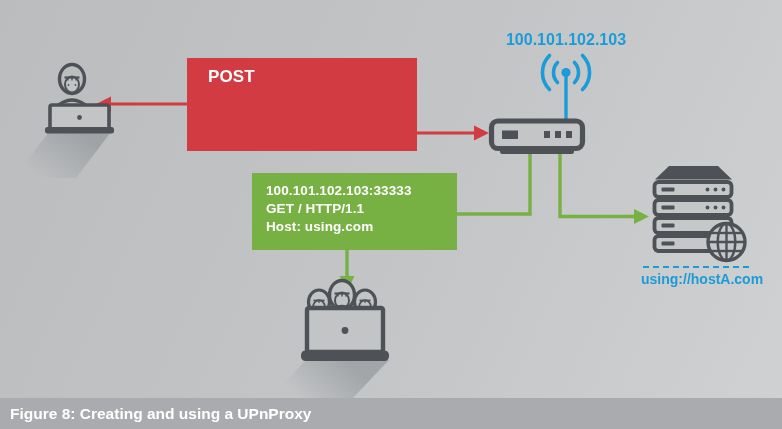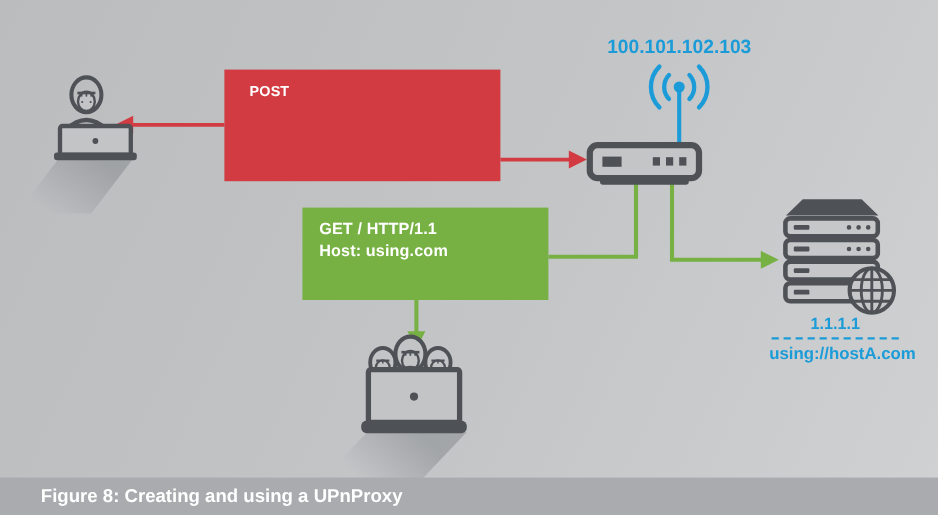--- a/index.html
+++ b/index.html
@@ -8,21 +8,21 @@
     font-family:"Liberation Sans",sans-serif;
     -webkit-font-smoothing:antialiased;
   }
   #canvas{
     position:relative;width:782px;height:429px;
     background:linear-gradient(115deg,#babcbe 0%,#c3c5c7 55%,#cfd1d2 100%);
   }
   #diagram-svg{position:absolute;left:0;top:0;}
   .msgbox{
     position:absolute;color:#ffffff;font-weight:600;
-    font-size:12px;letter-spacing:0.1px;
+    font-size:17px;letter-spacing:0.1px;
   }
   .msgbox .line{white-space:pre;}
   #post-box{
     left:187px;top:58px;width:230px;height:93px;
     background:#d13b41;padding:10px 0 0 21px;box-sizing:border-box;
     line-height:17px;
   }
   #get-box{
     left:252px;top:173px;width:205px;height:77px;
     background:#77b144;padding:9px 0 0 14px;box-sizing:border-box;
@@ -35,21 +35,21 @@
   #server-labels{left:641px;top:262px;width:110px;}
   #server-ip{font-size:13.5px;}
   #server-divider{border:0;border-top:2px dashed #1b9cd8;margin:4px 2px 3px 2px;}
   #server-url{font-size:14px;}
   #caption-bar{
     position:absolute;left:0;top:398px;width:782px;height:31px;
     background:#a9abae;
   }
   #caption-text{
     color:#ffffff;font-size:15.5px;font-weight:600;
-    line-height:31px;padding-left:10px;margin-left:24px;
+    line-height:31px;padding-left:10px;
   }
 </style>
 </head>
 <body>
 
 <div id="canvas">
 
   <svg id="diagram-svg" width="782" height="429" viewBox="0 0 782 429">
     <defs>
       <linearGradient id="shadowGrad1" gradientUnits="userSpaceOnUse" x1="80" y1="132" x2="44" y2="180">
@@ -164,28 +164,28 @@
         <line x1="726.5" y1="223.5" x2="726.5" y2="260.5" stroke-width="2.4"></line>
       </g>
     </g>
   </svg>
 
   <div class="msgbox" id="post-box">
     <div class="line">POST</div>
   </div>
 
   <div class="msgbox" id="get-box">
+    <div class="line">100.101.102.103:33333</div>
     <div class="line">GET / HTTP/1.1</div>
     <div class="line">Host: using.com</div>
   </div>
 
   <div class="blue-label" id="router-ip">100.101.102.103</div>
 
   <div class="blue-label" id="server-labels">
-    <div id="server-ip">1.1.1.1</div>
     <hr id="server-divider">
     <div id="server-url">using://hostA.com</div>
   </div>
 
   <div id="caption-bar">
     <div id="caption-text">Figure 8: Creating and using a UPnProxy</div>
   </div>
 
 </div>
 

